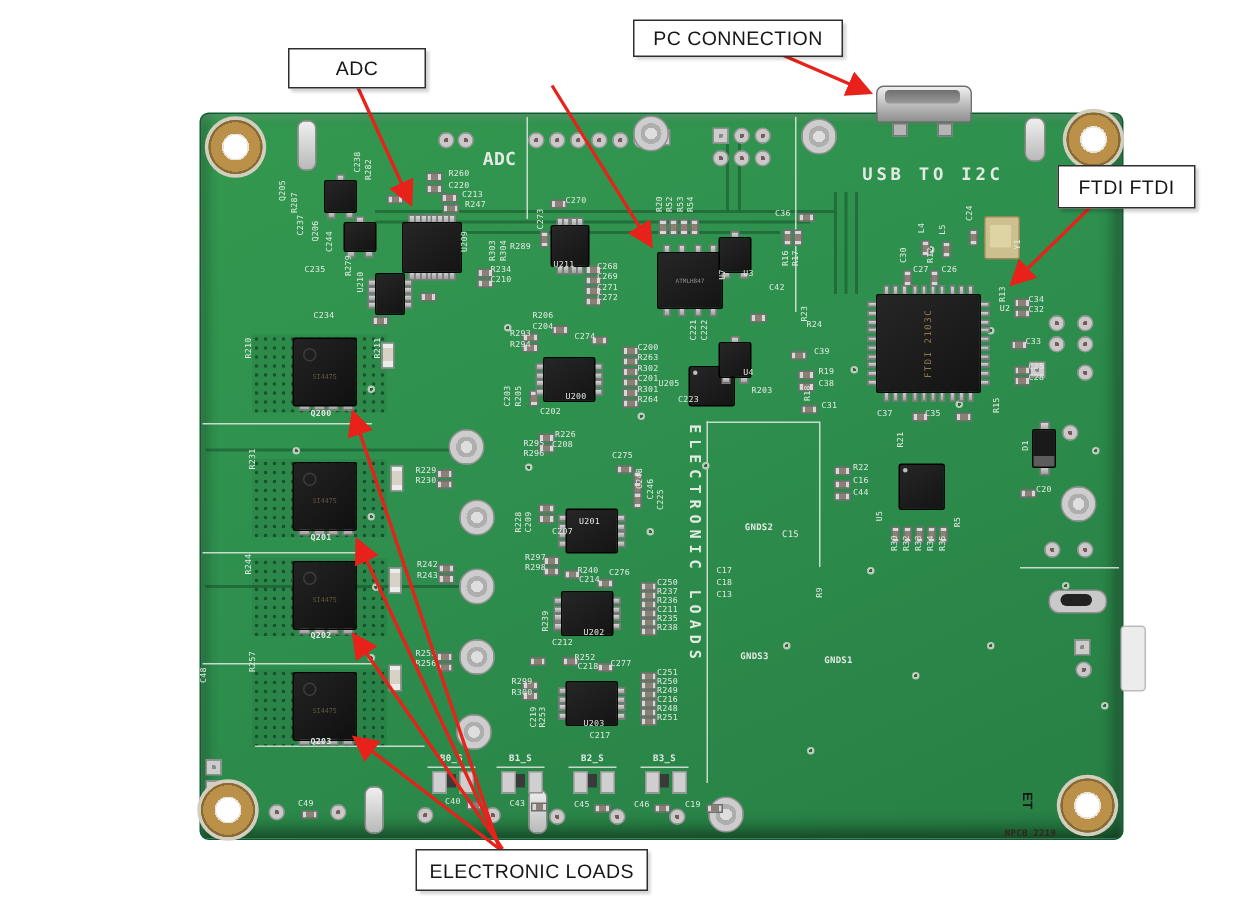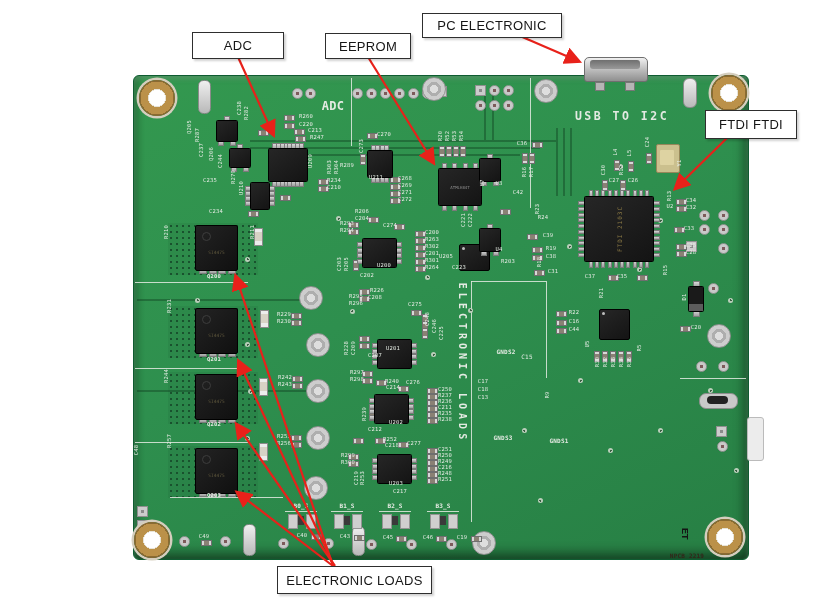--- a/index.html
+++ b/index.html
@@ -622,25 +622,22 @@
       <line x1="728" y1="137" x2="676" y2="188" stroke="#e8211a" stroke-width="2.2" marker-end="url(#arrowhead)"></line>
       <line x1="333" y1="566" x2="236" y2="277" stroke="#e8211a" stroke-width="2.2" marker-end="url(#arrowhead)"></line>
       <line x1="334" y1="566" x2="239" y2="362" stroke="#e8211a" stroke-width="2.2" marker-end="url(#arrowhead)"></line>
       <line x1="335" y1="566" x2="237" y2="425" stroke="#e8211a" stroke-width="2.2" marker-end="url(#arrowhead)"></line>
       <line x1="333" y1="566" x2="238" y2="493" stroke="#e8211a" stroke-width="2.2" marker-end="url(#arrowhead)"></line>
     </svg>
   <div id="callouts">
       <div class="callout" style="left: 192px; top: 32px; width: 90px; height: 25px;">
         <span>ADC</span>
       </div>
-      <div class="callout" style="left: 325px; top: 33px; width: 84px; height: 24px;">
-        <span>EEPROM</span>
-      </div>
       <div class="callout" style="left: 422px; top: 13px; width: 138px; height: 23px;">
-        <span>PC ELECTRONIC</span>
+        <span>PC CONNECTION</span>
       </div>
       <div class="callout" style="left: 705px; top: 110px; width: 90px; height: 27px;">
         <span>FTDI FTDI</span>
       </div>
       <div class="callout" style="left: 277px; top: 566px; width: 153px; height: 26px;">
         <span>ELECTRONIC LOADS</span>
       </div>
     </div>
 </div>
 

